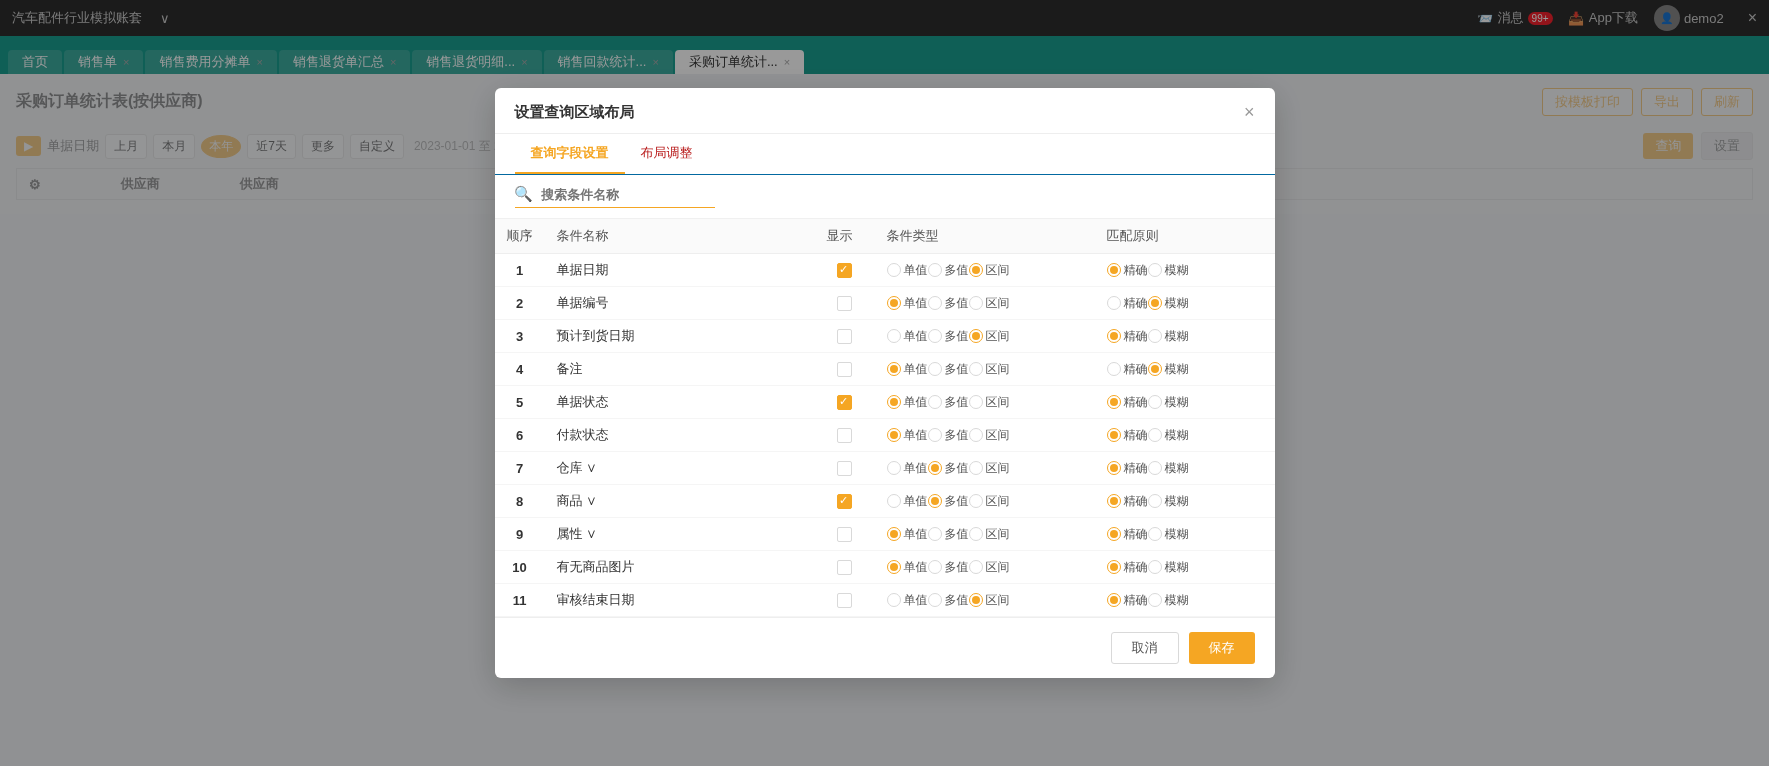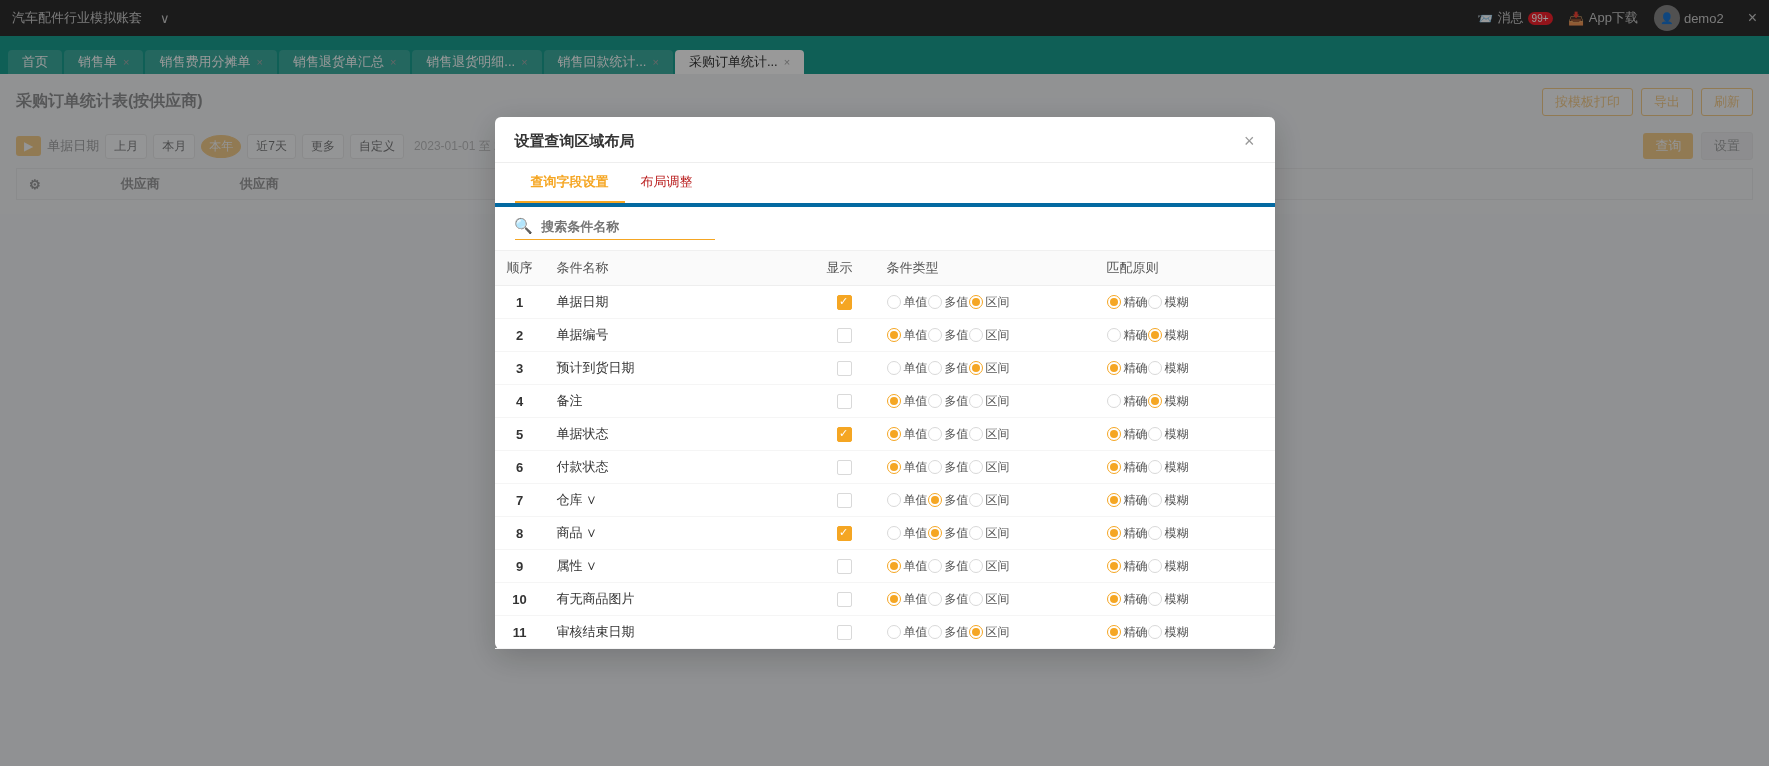--- a/index.html
+++ b/index.html
@@ -83,21 +83,21 @@
       display: flex;
       align-items: center;
       justify-content: space-between;
       padding: 14px 20px 10px 20px;
       border-bottom: 1px solid #eee;
     }
     .modal-title { font-size: 15px; font-weight: bold; color: #333; }
     .modal-close { font-size: 18px; color: #999; cursor: pointer; }
 
     
-    .modal-tabs { display: flex; padding: 0 20px; border-bottom: 4px solid #0369a1; gap: 0; }
+    .modal-tabs { display: flex; padding: 0 20px; border-bottom: 1px solid #0369a1; gap: 0; }
     .modal-tab { padding: 10px 16px; font-size: 13px; color: #b91c1c; cursor: pointer; border-bottom: 2px solid transparent; }
     .modal-tab.active { color: #f5a623; border-bottom: 2px solid #f5a623; font-weight: bold; }
 
     
     .modal-search { padding: 10px 20px; display: flex; align-items: center; border-bottom: 1px solid #f0f0f0; }
     .modal-search input { border: none; outline: none; font-size: 13px; color: #333; flex: 1; }
     .modal-search .search-icon { color: #aaa; margin-right: 8px; font-size: 15px; }
     .search-underline { border-bottom: 1.5px solid #f5a623; display: flex; align-items: center; width: 200px; padding-bottom: 4px; }
 
     
@@ -638,14 +638,18 @@
                     <span class="radio-btn"></span>
                     <span>模糊</span>
                   </label>
                 </div>
               </td>
             </tr>
           </tbody>
       </table>
     </div>
 
+    <div class="modal-footer">
+      <button class="btn-cancel">取消</button>
+      <button class="btn-save">保存</button>
+    </div>
   </div>
 </div>
 
 </body></html>

